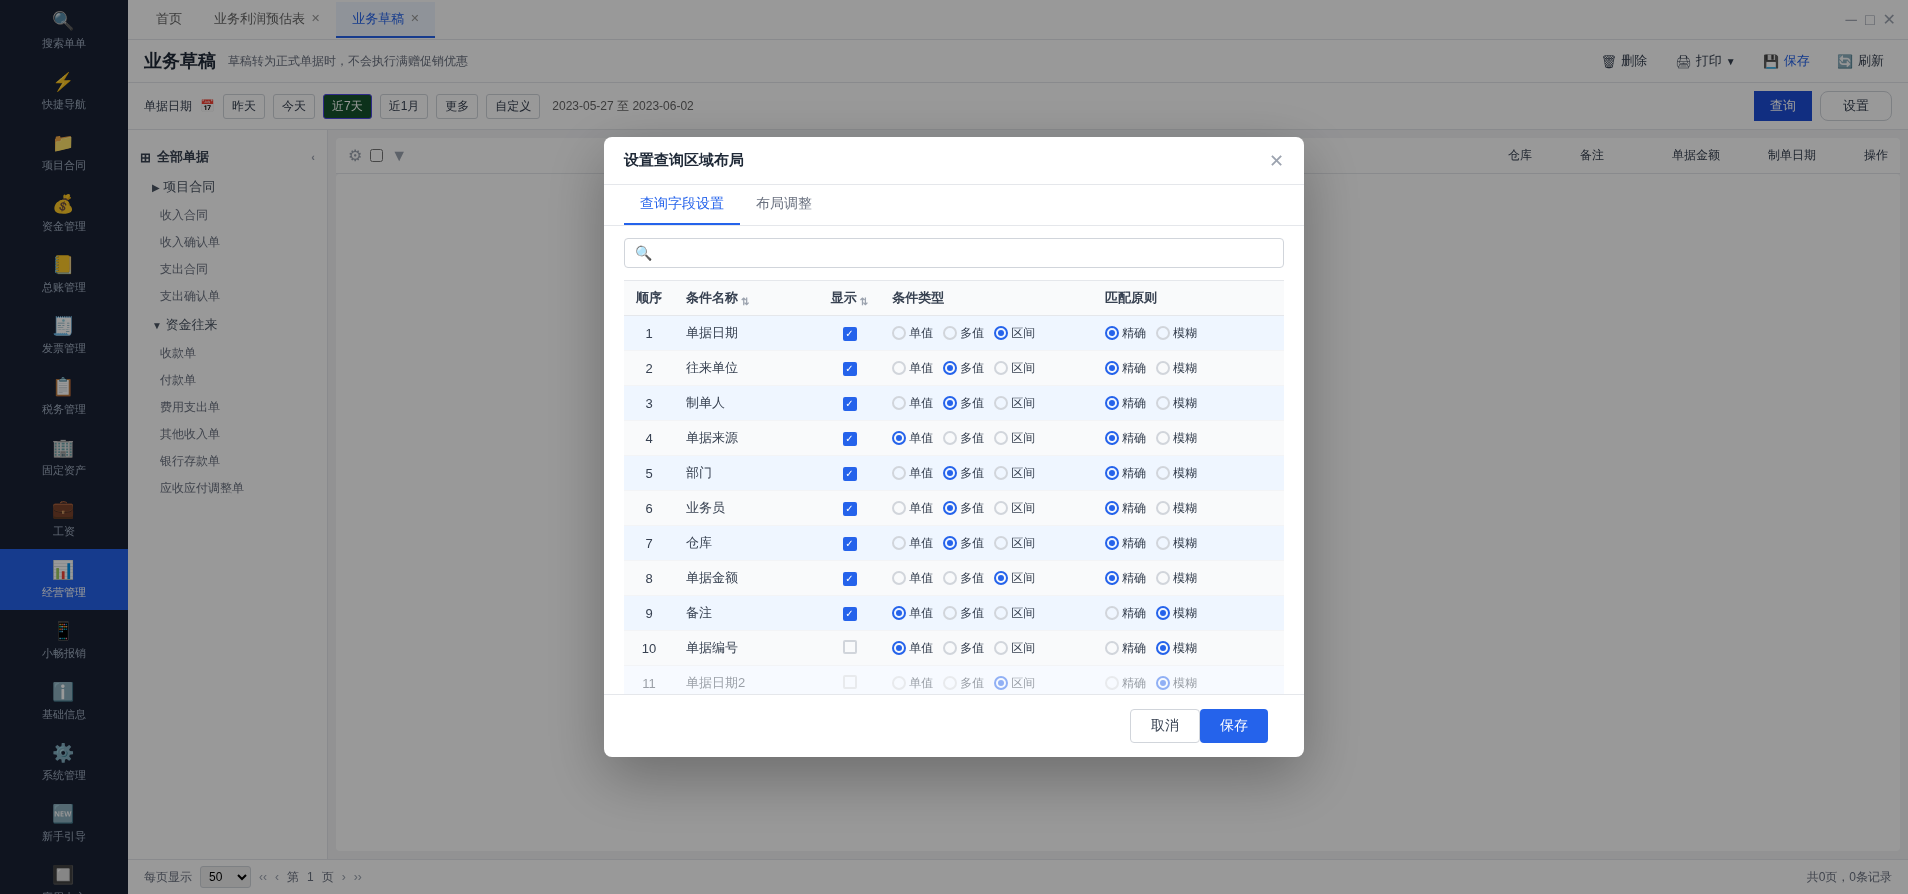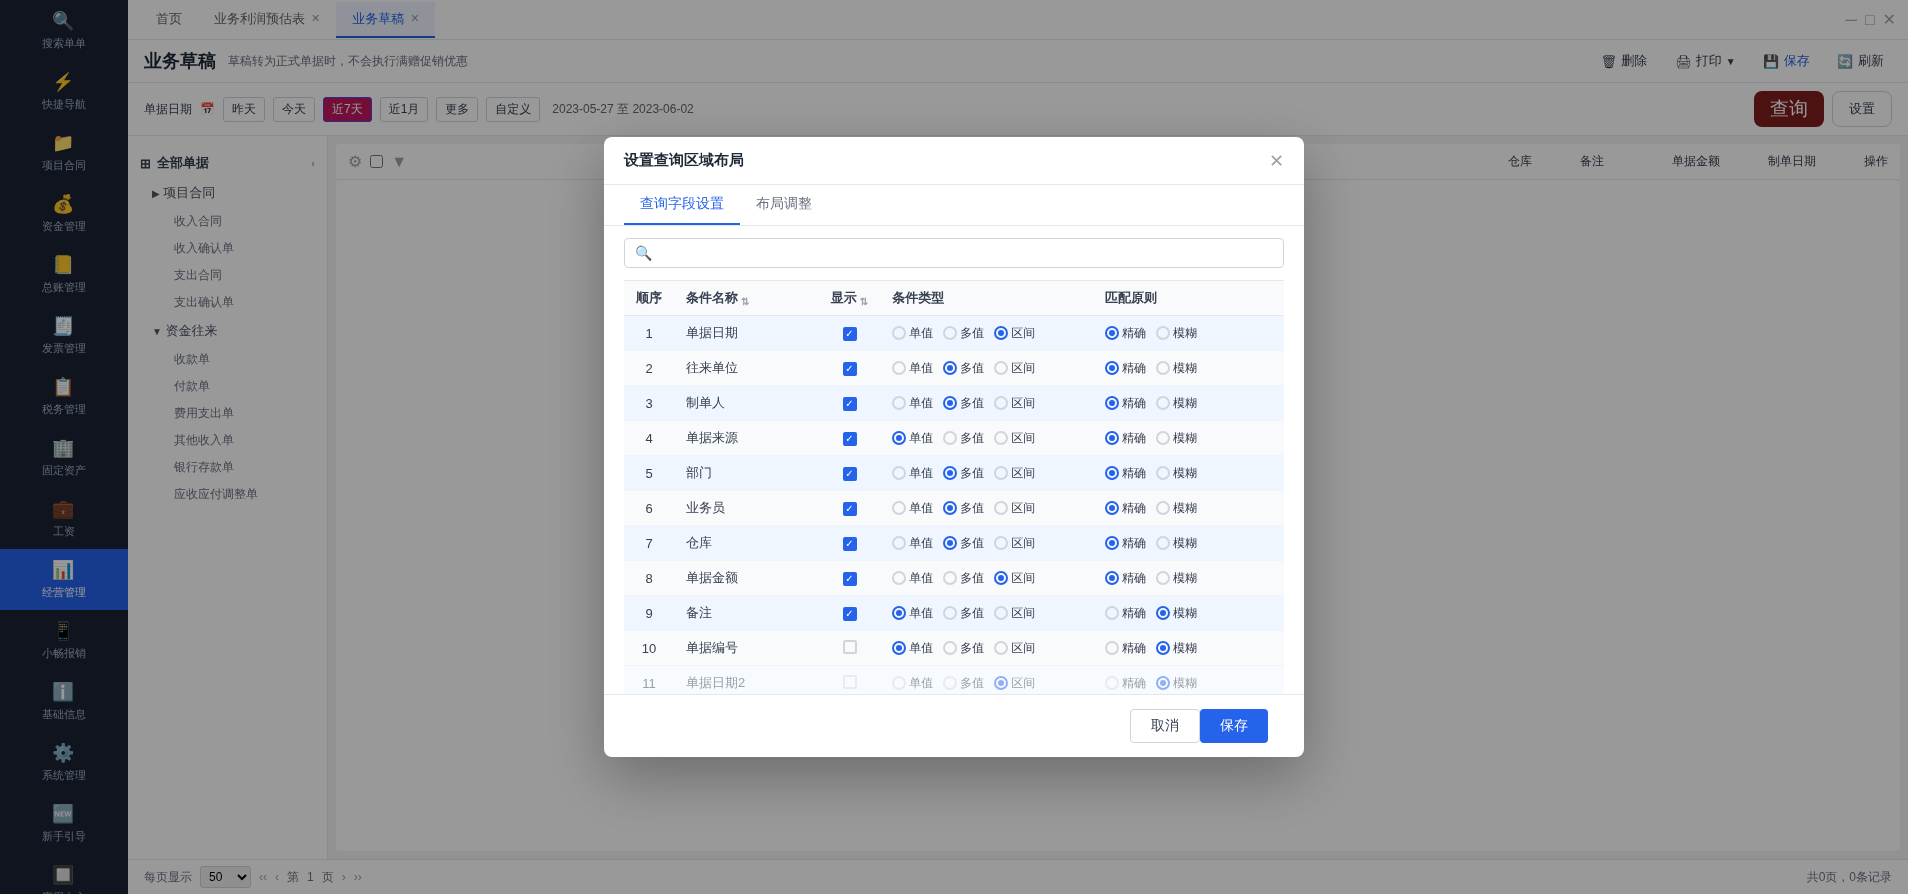--- a/index.html
+++ b/index.html
@@ -120,37 +120,37 @@
     .filter-btn {
       padding: 3px 8px;
       font-size: 12px;
       border: 1px solid #d1d5db;
       border-radius: 3px;
       background: #fff;
       cursor: pointer;
       color: #374151;
     }
     .filter-btn.active-date {
-      background: #be185d;
+      background: #14532d;
       color: #fff;
       border-color: #4f46e5;
     }
     .filter-date-range { font-size: 12px; color: #666; margin-left: 4px; }
     .query-btn {
       margin-left: auto;
       padding: 5px 16px;
-      background: #7f1d1d;
+      background: #1d4ed8;
       color: #fff;
       border: none;
-      border-radius: 8px;
-      font-size: 19px;
+      border-radius: 0;
+      font-size: 13px;
       cursor: pointer;
     }
     .set-btn {
-      padding: 5px 16px;
+      padding: 5px 22px;
       background: #fff;
       color: #374151;
       border: 1px solid #d1d5db;
       border-radius: 8px;
       font-size: 13px;
       cursor: pointer;
     }
 
     
     .body-area {
@@ -186,21 +186,21 @@
       font-size: 11px;
       color: #9ca3af;
     }
     .left-nav-item {
       padding: 6px 24px;
       font-size: 13px;
       color: #4b5563;
       cursor: pointer;
     }
     .left-nav-child {
-      padding: 5px 46px;
+      padding: 5px 32px;
       font-size: 12px;
       color: #6b7280;
       cursor: pointer;
     }
 
     
     .content-area {
       flex: 1;
       display: flex;
       flex-direction: column;

